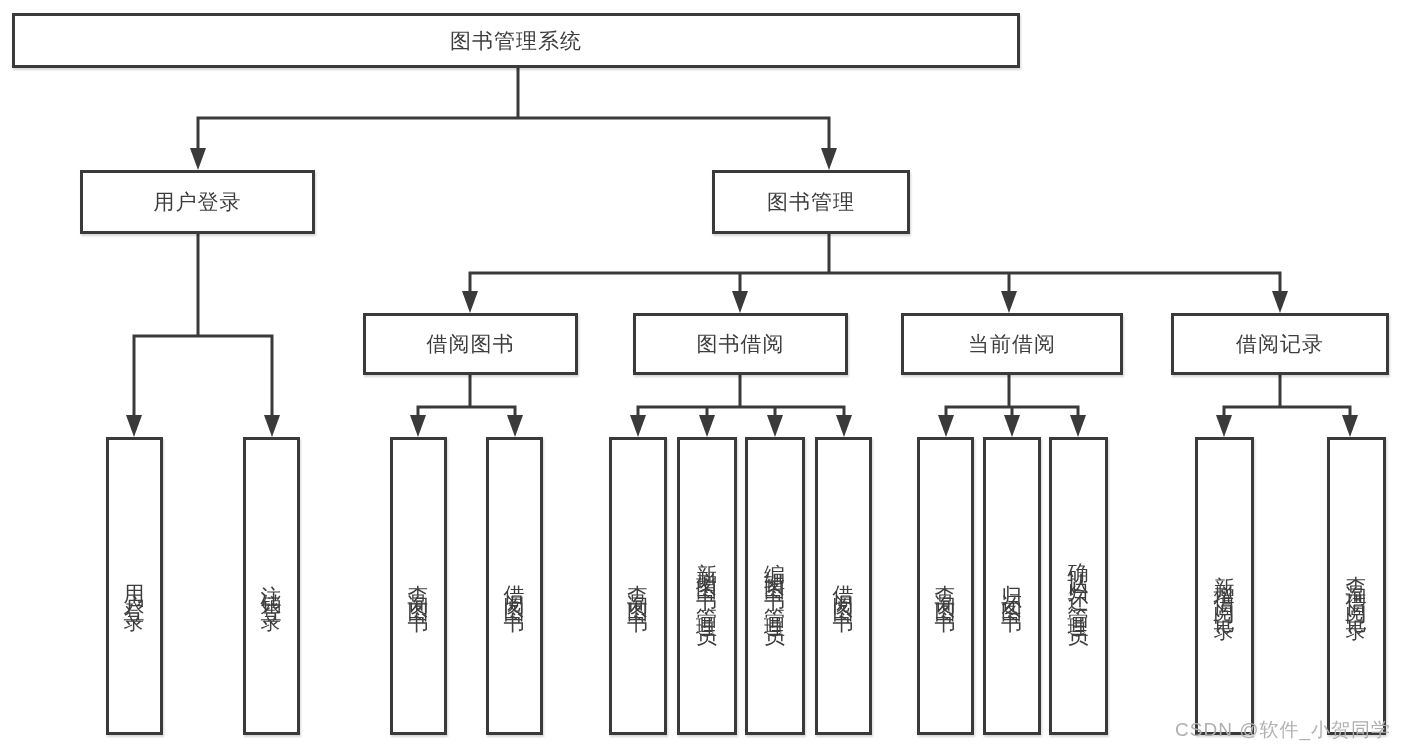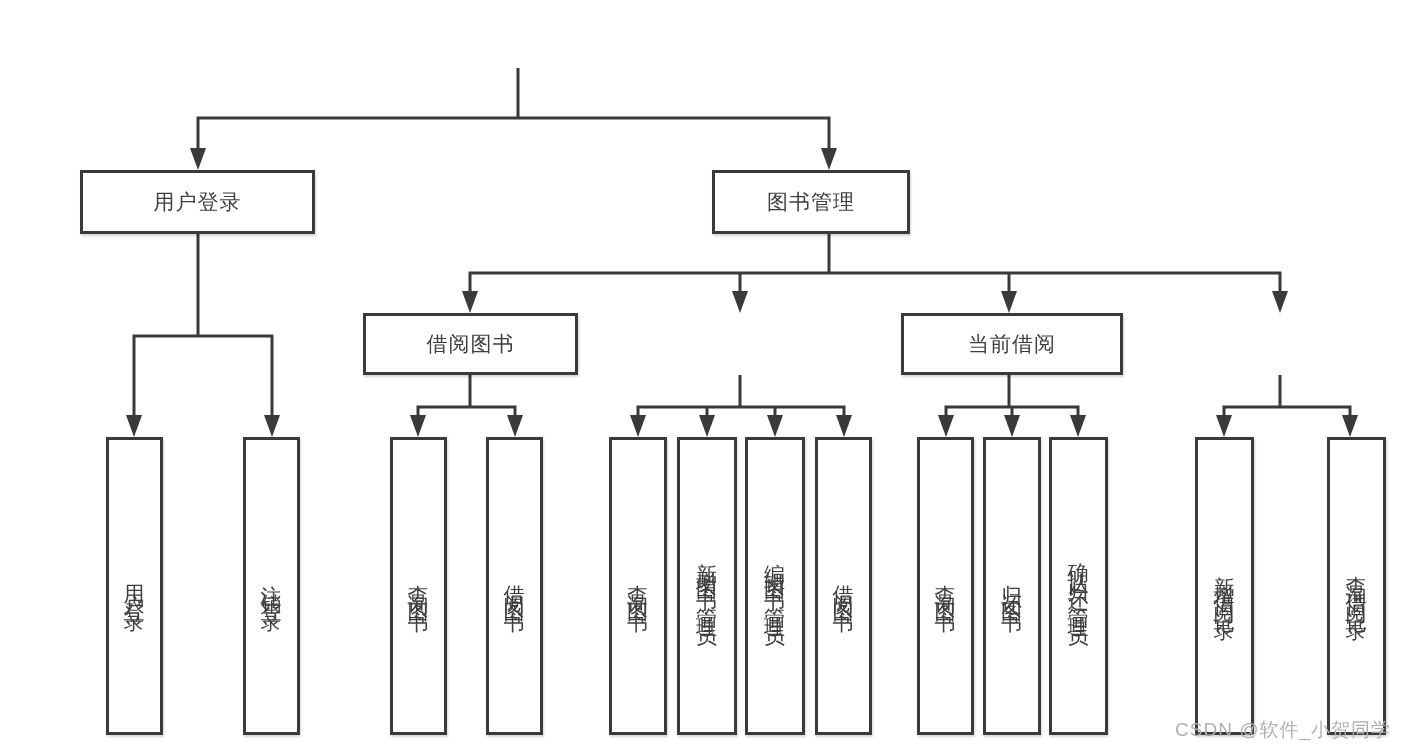--- a/index.html
+++ b/index.html
@@ -76,33 +76,42 @@
       <polygon points="699,415 715,415 707,437" fill="#3a3a3a" stroke="none"></polygon>
       <polygon points="767,415 783,415 775,437" fill="#3a3a3a" stroke="none"></polygon>
       <polygon points="836,415 852,415 844,437" fill="#3a3a3a" stroke="none"></polygon>
       <polygon points="938,415 954,415 946,437" fill="#3a3a3a" stroke="none"></polygon>
       <polygon points="1004,415 1020,415 1012,437" fill="#3a3a3a" stroke="none"></polygon>
       <polygon points="1070,415 1086,415 1078,437" fill="#3a3a3a" stroke="none"></polygon>
       <polygon points="1216,415 1232,415 1224,437" fill="#3a3a3a" stroke="none"></polygon>
       <polygon points="1342,415 1358,415 1350,437" fill="#3a3a3a" stroke="none"></polygon>
     </svg>
 
+  <div class="box h" style="left:12px; top:13px; width:1008px; height:55px;">
+    <span class="label">图书管理系统</span>
+  </div>
 
   <div class="box h" style="left:80px; top:170px; width:235px; height:64px;">
     <span class="label">用户登录</span>
   </div>
   <div class="box h" style="left:712px; top:170px; width:198px; height:64px;">
     <span class="label">图书管理</span>
   </div>
 
   <div class="box h" style="left:363px; top:313px; width:215px; height:62px;">
     <span class="label">借阅图书</span>
   </div>
+  <div class="box h" style="left:633px; top:313px; width:215px; height:62px;">
+    <span class="label">图书借阅</span>
+  </div>
   <div class="box h" style="left:901px; top:313px; width:222px; height:62px;">
     <span class="label">当前借阅</span>
+  </div>
+  <div class="box h" style="left:1171px; top:313px; width:218px; height:62px;">
+    <span class="label">借阅记录</span>
   </div>
 
   <div class="box v" style="left:106px; top:437px; width:57px; height:298px;">
     <span class="label">用户登录</span>
   </div>
   <div class="box v" style="left:243px; top:437px; width:57px; height:298px;">
     <span class="label">注销登录</span>
   </div>
 
   <div class="box v" style="left:390px; top:437px; width:57px; height:298px;">

